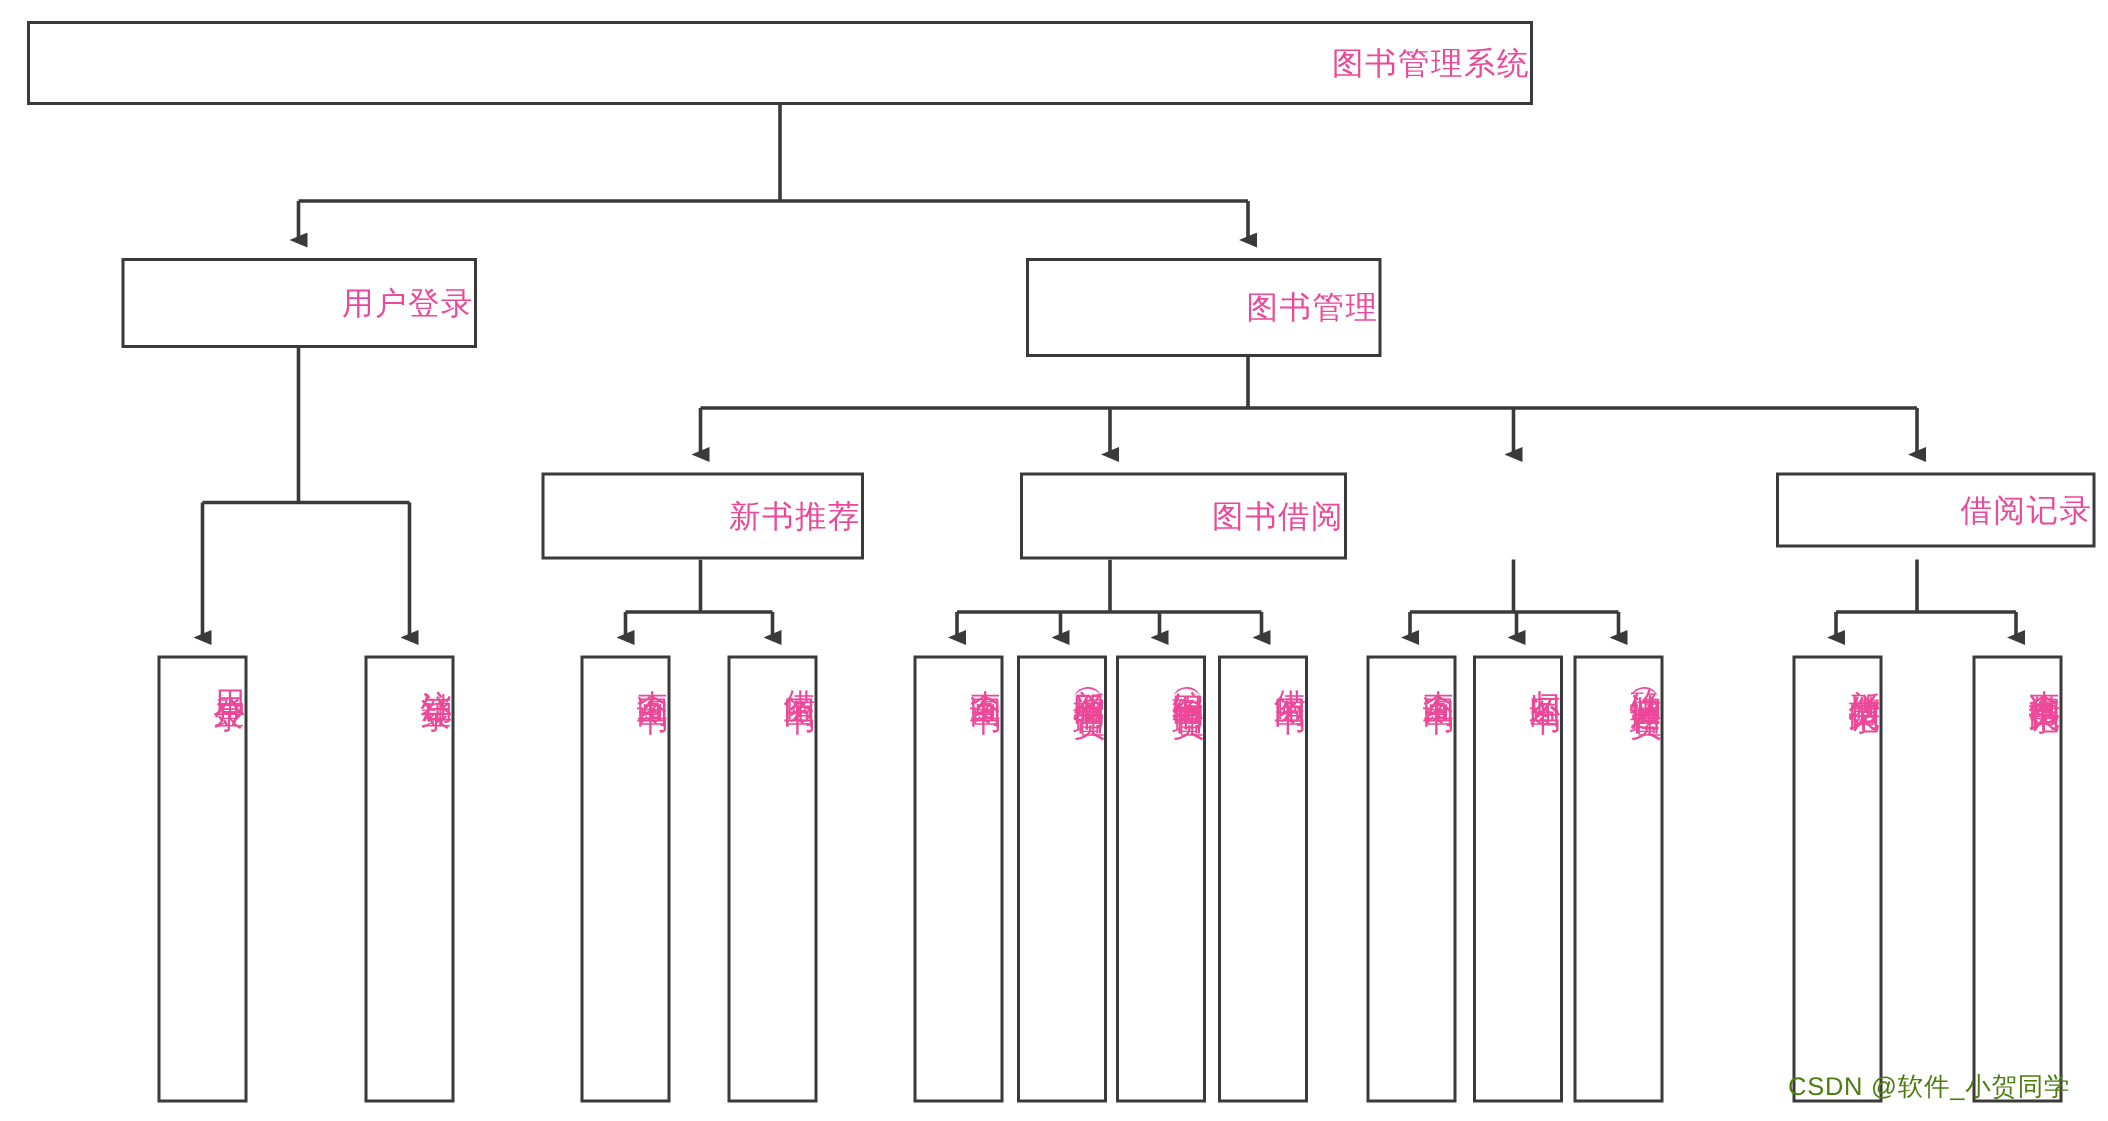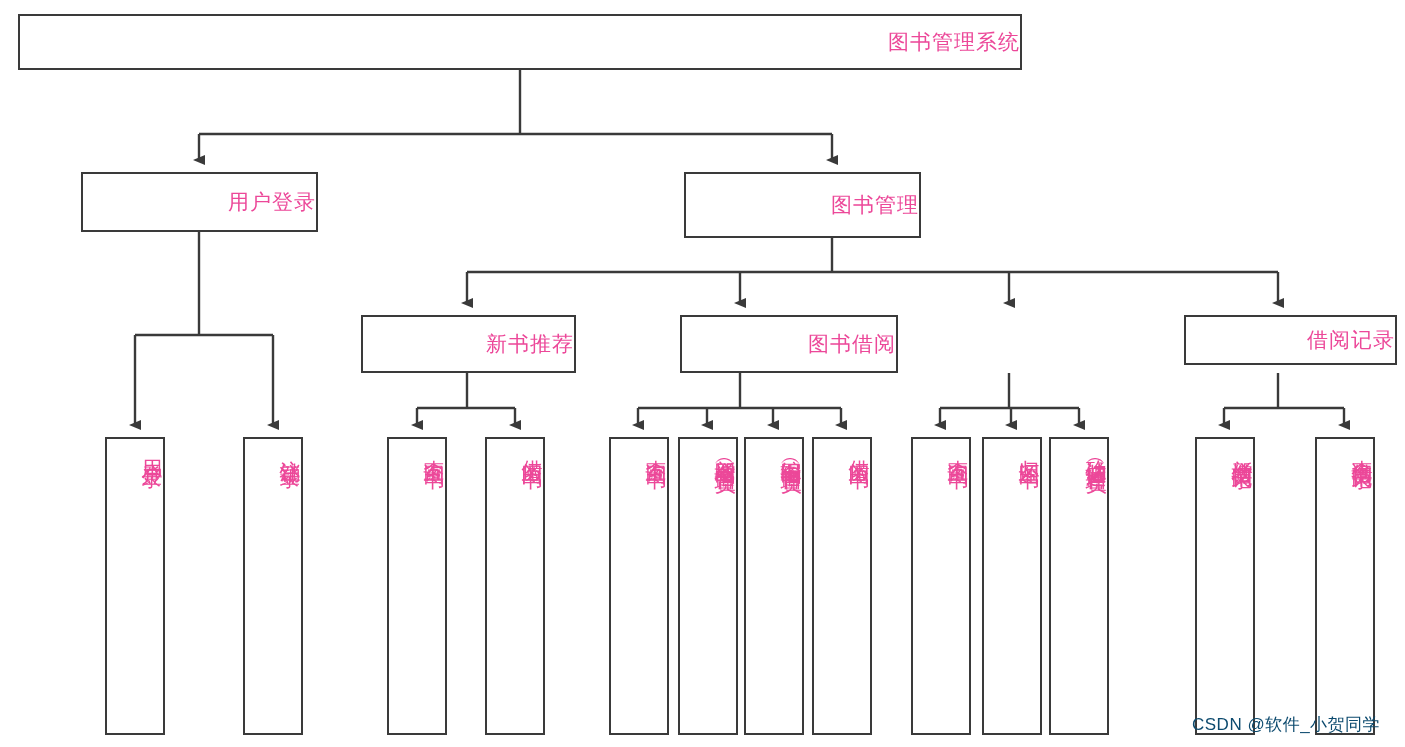--- a/index.html
+++ b/index.html
@@ -50,21 +50,21 @@
     text-orientation: upright;
     white-space: nowrap;
     line-height: 1.06;
     letter-spacing: 3px;
   }
   .vlabel.tall {
     letter-spacing: 2px;
   }
   .watermark {
     position: absolute;
-    color: #0c4a6e;
+    color: #4d7c0f;
     font-size: 17px;
     white-space: nowrap;
     letter-spacing: 0.5px;
   }
 </style>
 </head>
 <body>
 
 <div id="canvas">
 

